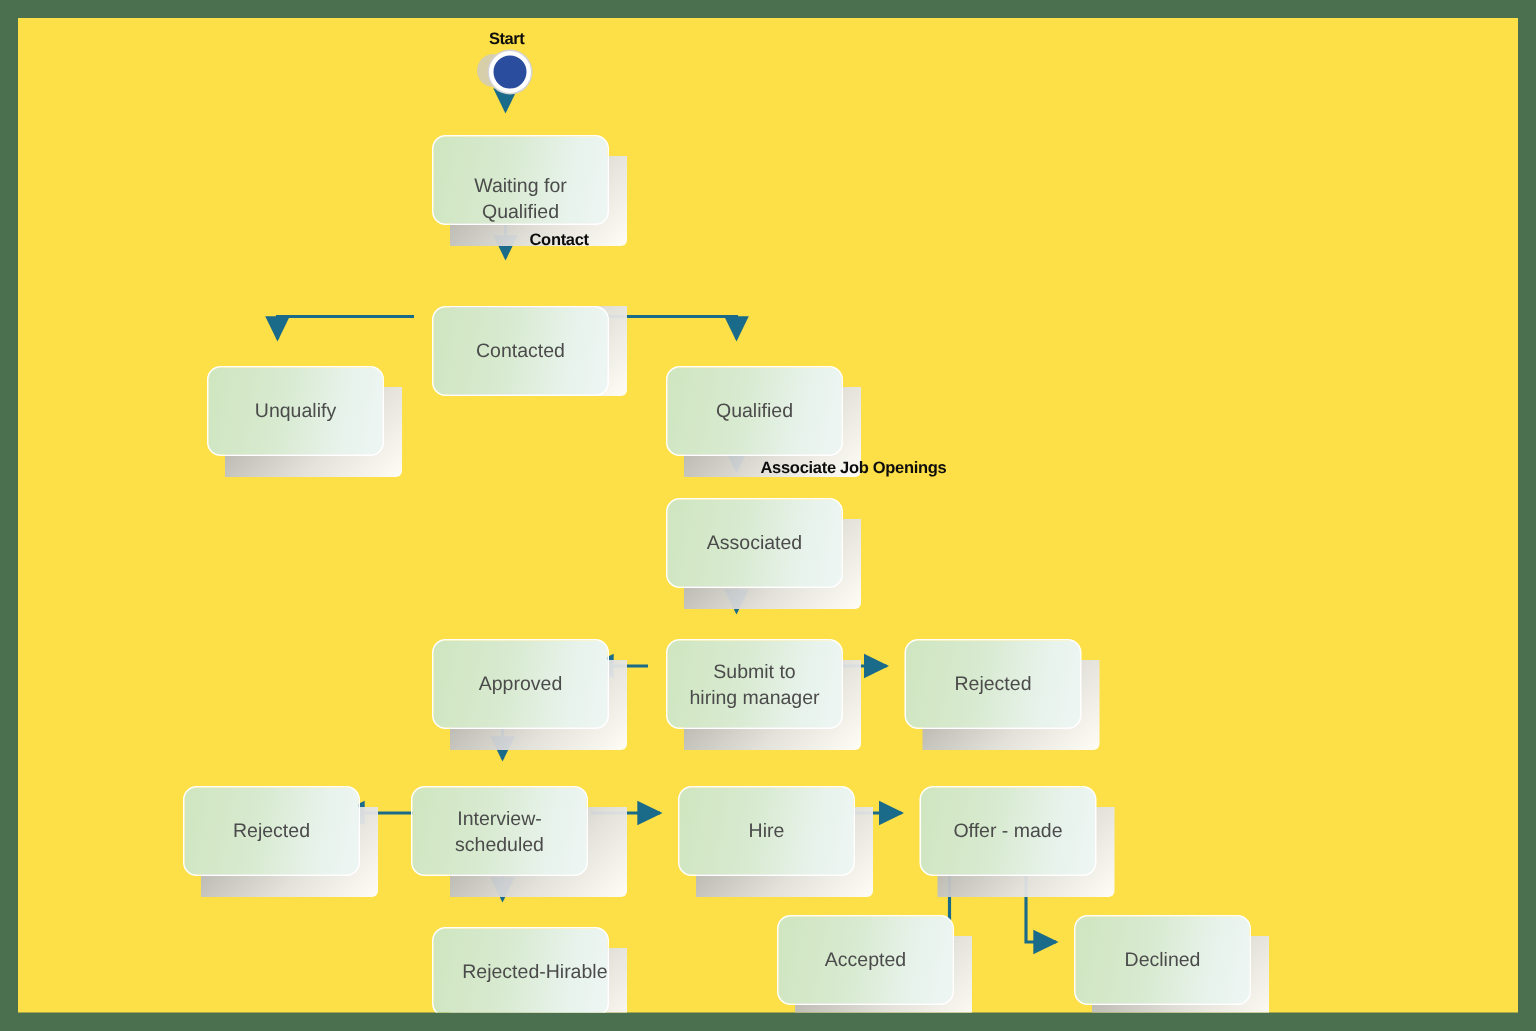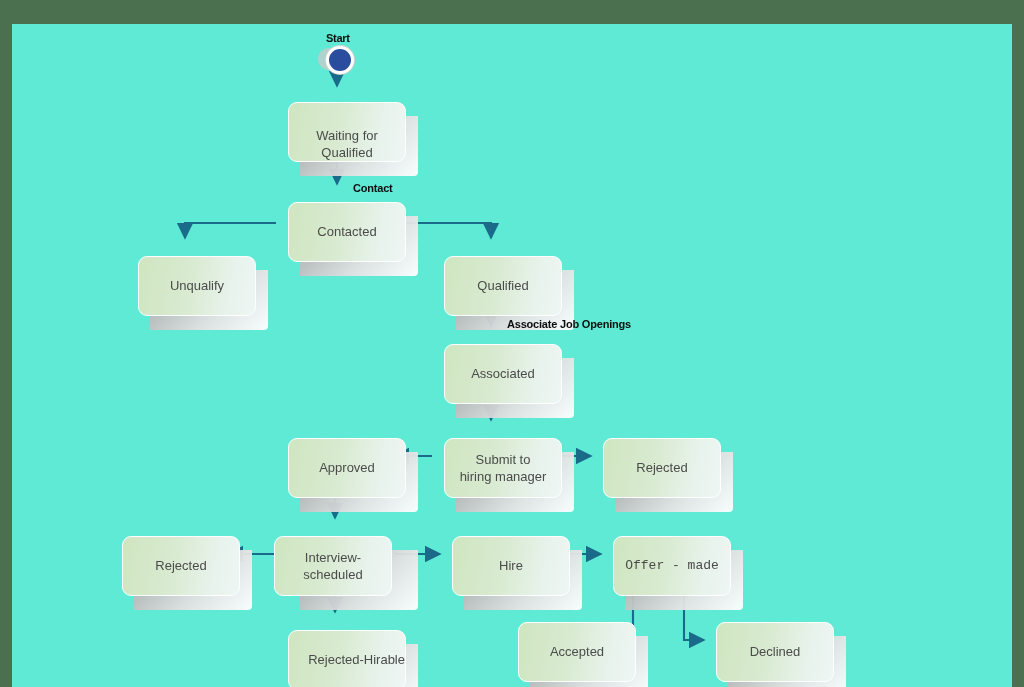--- a/index.html
+++ b/index.html
@@ -5,23 +5,22 @@
   html,body{margin:0;padding:0;}
   body{
     width:1024px;height:687px;
     background:#4a7050;
     font-family:"Liberation Sans",sans-serif;
     overflow:hidden;
   }
   #canvas{
     position:absolute;left:12px;top:12px;
     width:1000px;height:663px;
-    background:#5eead4;
+    background:#fde047;
     overflow:hidden;
-    margin-top:12px;
   }
   #svg-layer{position:absolute;left:0;top:0;width:1000px;height:663px;}
   .node{
     position:absolute;
     box-sizing:border-box;
     border-radius:9px;
     background:linear-gradient(100deg,#cfe6c0 0%,#d8ead0 42%,#e8f3ec 78%,#eef6f4 100%);
     border:1px solid #ffffff;
     display:flex;align-items:center;justify-content:center;
     text-align:center;
@@ -122,21 +121,21 @@
   <div class="start-wrap" style="left:306px;top:10px;">
     <div class="start-dot-shadow" style="left:0;top:14px;"></div>
     <div class="start-dot" style="left:8px;top:12px;"></div>
     <div class="start-label" style="left:8px;top:-2px;">Start</div>
   </div>
 
   <div id="node-layer">
       <div class="node" style="left: 276px; top: 78px; width: 118px; height: 60px; align-items: flex-end;">
         <div><span>Waiting for</span><br><span>Qualified</span></div>
       </div>
-      <div class="node" style="left: 276px; top: 178px; width: 118px; height: 60px;">
+      <div class="node" style="left: 276px; top: 192px; width: 118px; height: 60px;">
         <div>Contacted</div>
       </div>
       <div class="node" style="left: 126px; top: 232px; width: 118px; height: 60px; align-items: center;">
         <div>Unqualify</div>
       </div>
       <div class="node" style="left: 432px; top: 232px; width: 118px; height: 60px;">
         <div>Qualified</div>
       </div>
       <div class="node" style="left: 432px; top: 320px; width: 118px; height: 60px;">
         <div>Associated</div>
@@ -152,32 +151,32 @@
       </div>
       <div class="node" style="left: 262px; top: 512px; width: 118px; height: 60px;">
         <div><span>Interview-</span><br><span>scheduled</span></div>
       </div>
       <div class="node" style="left: 110px; top: 512px; width: 118px; height: 60px;">
         <div>Rejected</div>
       </div>
       <div class="node" style="left: 440px; top: 512px; width: 118px; height: 60px;">
         <div>Hire</div>
       </div>
-      <div class="node" style="left: 601px; top: 512px; width: 118px; height: 60px; font-family: Liberation Mono, monospace;">
+      <div class="node" style="left: 601px; top: 512px; width: 118px; height: 60px;">
         <div>Offer - made</div>
       </div>
       <div class="node" style="left: 276px; top: 606px; width: 118px; height: 60px; justify-content: flex-end;">
         <div>Rejected-Hirable</div>
       </div>
       <div class="node" style="left: 506px; top: 598px; width: 118px; height: 60px;">
         <div>Accepted</div>
       </div>
       <div class="node" style="left: 704px; top: 598px; width: 118px; height: 60px;">
         <div>Declined</div>
       </div>
     </div>
 
   <div id="label-layer">
-      <div class="edge-label" style="left: 341px; top: 158px;">Contact</div>
+      <div class="edge-label" style="left: 341px; top: 142px;">Contact</div>
       <div class="edge-label" style="left: 495px; top: 294px;">Associate Job Openings</div>
     </div>
 
 </div>
 
 </body></html>

